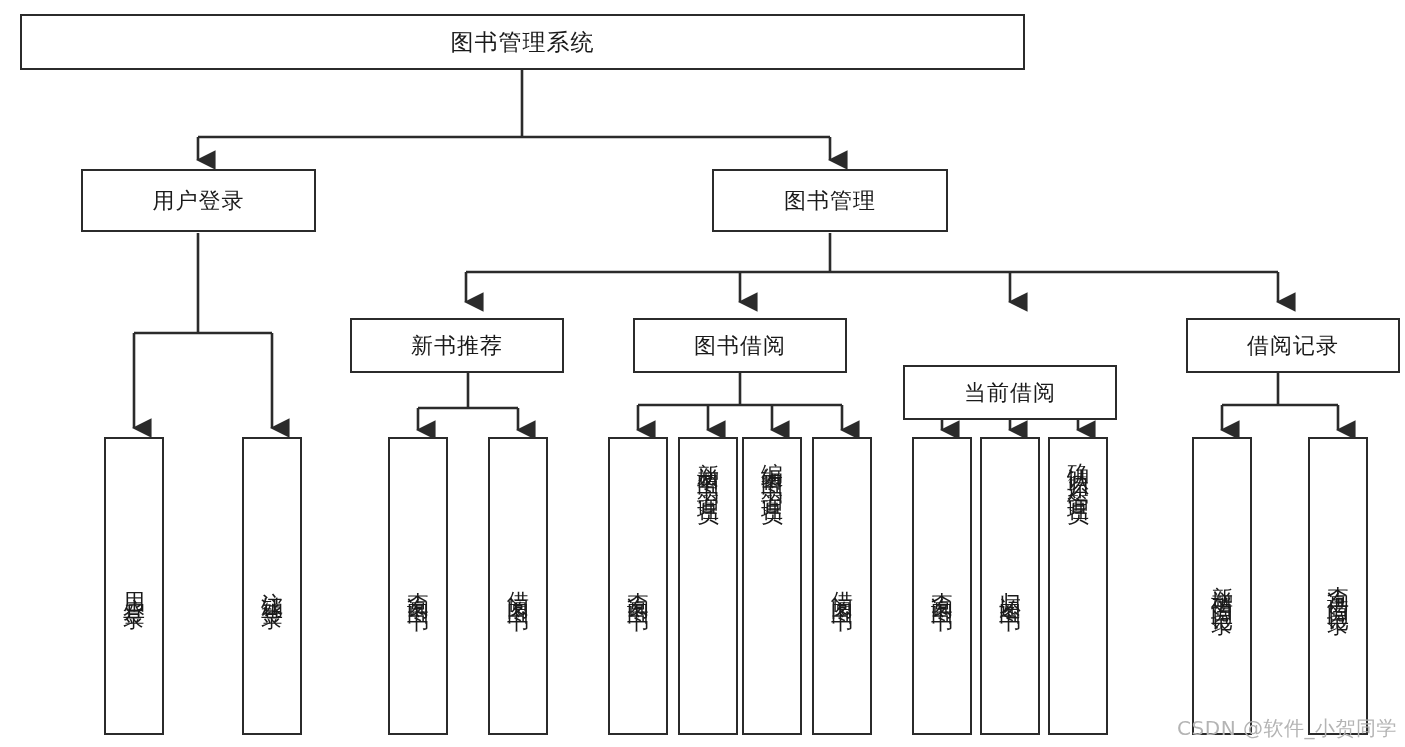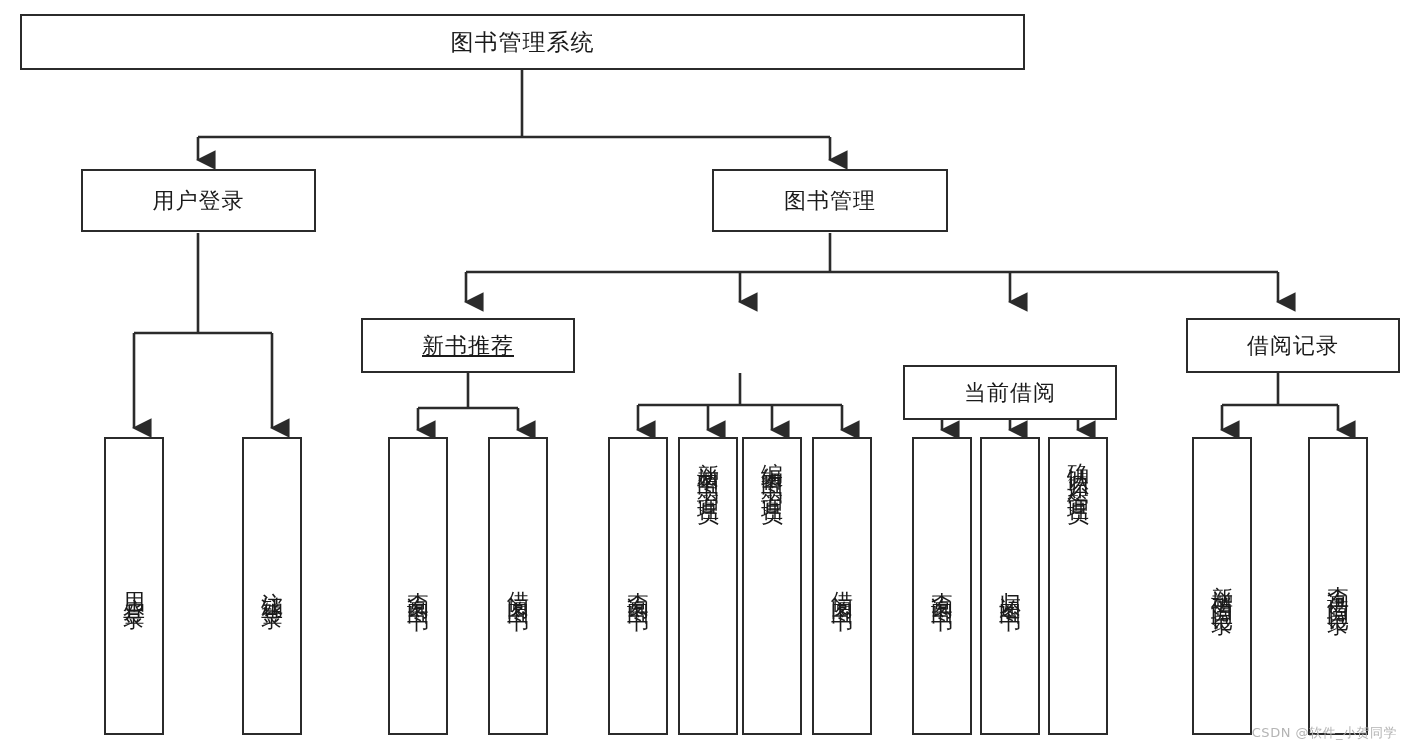--- a/index.html
+++ b/index.html
@@ -53,21 +53,21 @@
   .node.vert.toptext {
     justify-content: flex-start;
   }
   .node.root {
     font-size: 23px;
   }
   .watermark {
     position: absolute;
     right: 8px;
     bottom: 5px;
-    font-size: 13px;
+    font-size: 20px;
     color: #b4b4b4;
     white-space: nowrap;
     letter-spacing: 0.5px;
   }
 </style>
 </head>
 <body>
 
 <div id="canvas">
 
@@ -122,21 +122,22 @@
       <path d="M 1222 405 L 1222 430" marker-end="url(#arrow)"></path>
       <path d="M 1338 405 L 1338 430" marker-end="url(#arrow)"></path>
     </g>
   </svg>
 
   <div class="node horiz root" style="left:20px; top:14px; width:1005px; height:56px;">图书管理系统</div>
 
   <div class="node horiz" style="left:81px; top:169px; width:235px; height:63px;">用户登录</div>
   <div class="node horiz" style="left:712px; top:169px; width:236px; height:63px;">图书管理</div>
 
-  <div class="node horiz" style="left:361px; top:318px; width:214px; height:55px;text-decoration:underline;">新书推荐</div>
+  <div class="node horiz" style="left:350px; top:318px; width:214px; height:55px;">新书推荐</div>
+  <div class="node horiz" style="left:633px; top:318px; width:214px; height:55px;">图书借阅</div>
   <div class="node horiz" style="left:903px; top:318px; width:214px; height:55px;margin-top:47px;">当前借阅</div>
   <div class="node horiz" style="left:1171px; top:318px; width:214px; height:55px;margin-left:15px;">借阅记录</div>
 
   <div class="node vert" style="left:104px; top:437px; width:60px; height:298px;">用户登录</div>
   <div class="node vert" style="left:242px; top:437px; width:60px; height:298px;">注销登录</div>
 
   <div class="node vert" style="left:388px; top:437px; width:60px; height:298px;">查询图书</div>
   <div class="node vert" style="left:488px; top:437px; width:60px; height:298px;">借阅图书</div>
 
   <div class="node vert" style="left:608px; top:437px; width:60px; height:298px;">查询图书</div>

